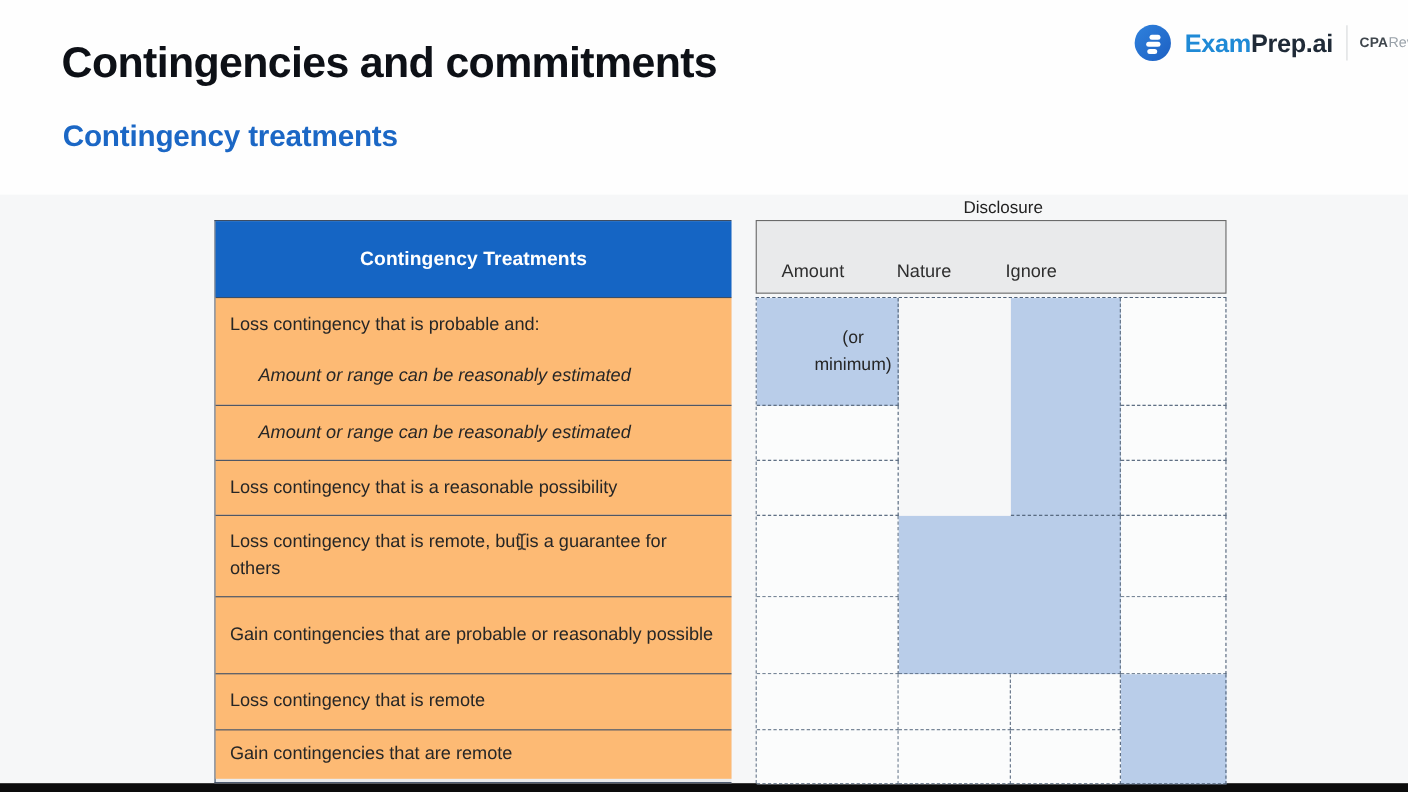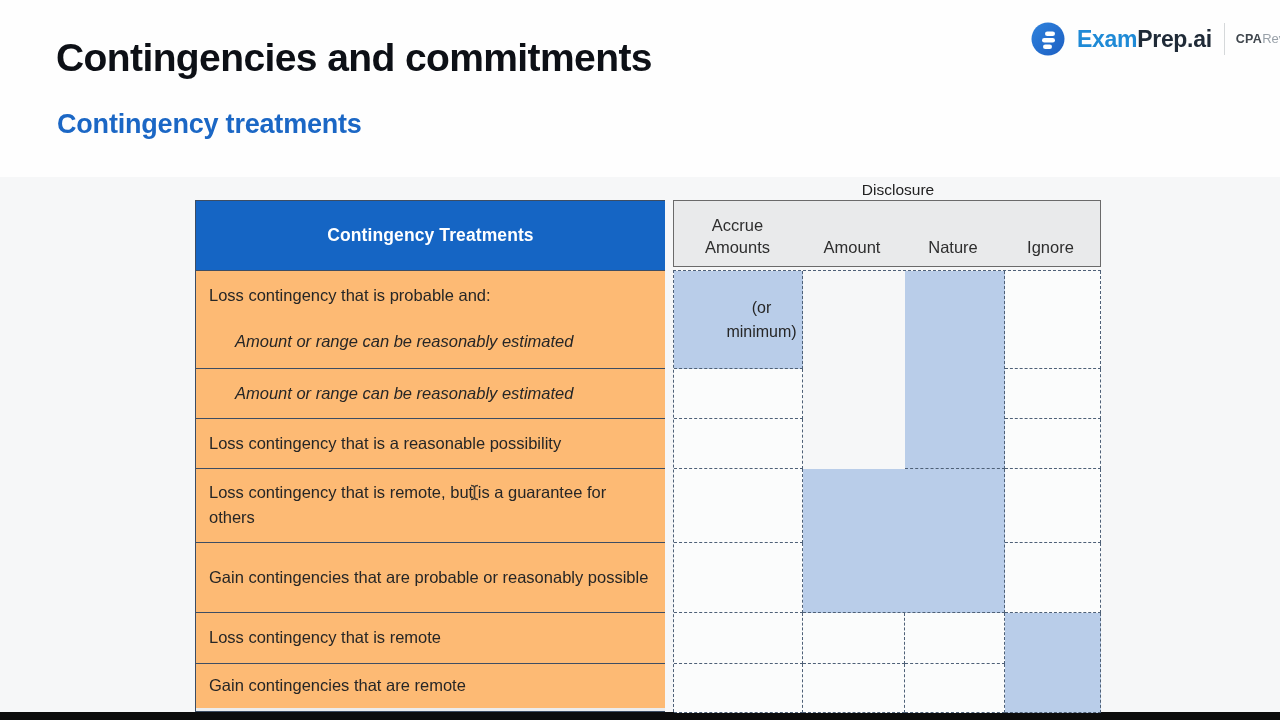--- a/index.html
+++ b/index.html
@@ -50,21 +50,21 @@
   .r1{height:98px;padding-top:12px;}
   .r1 .ind{margin-top:21px;}
   .rflex{display:flex;align-items:center;}
   .r2{height:50px;}
   .r3{height:50px;}
   .r4{height:74px;}
   .r5{height:70px;}
   .r6{height:51px;}
   .r7{height:45.5px;}
 
-  .right-pane{position:absolute;left:478px;top:0;width:428px;height:512px;}
+  .right-pane{position:absolute;left:492px;top:0;width:428px;height:512px;}
   .disc-box{
     position:absolute;left:0;top:0;width:428px;height:67px;box-sizing:border-box;
     background:#e9eaeb;border:1px solid #6a6a6a;
     display:flex;align-items:flex-end;padding-bottom:8px;
   }
   .disc-box .hcol{flex:0 0 auto;display:flex;justify-content:center;}
   .hc1{width:127px;} .hc2{width:102px;} .hc3{width:100px;} .hc4{width:95px;}
   .hlabel{font-size:16.5px;color:#2e2e2e;text-align:center;line-height:1.3;}
   .hc1 .hlabel{width:84px;}
   .disclosure-label{
@@ -149,23 +149,20 @@
       <span>Loss contingency that is remote</span>
     </div>
     <div class="desc-row r7 rflex">
       <span>Gain contingencies that are remote</span>
     </div>
   </div>
 
   <div class="right-pane">
     <div class="disclosure-label">Disclosure</div>
     <div class="disc-box">
-      <span class="hcol hc1">
-          <span class="hlabel">Accrue Amounts</span>
-        </span>
       <span class="hcol hc2">
           <span class="hlabel">Amount</span>
         </span>
       <span class="hcol hc3">
           <span class="hlabel">Nature</span>
         </span>
       <span class="hcol hc4">
           <span class="hlabel">Ignore</span>
         </span>
     </div>

